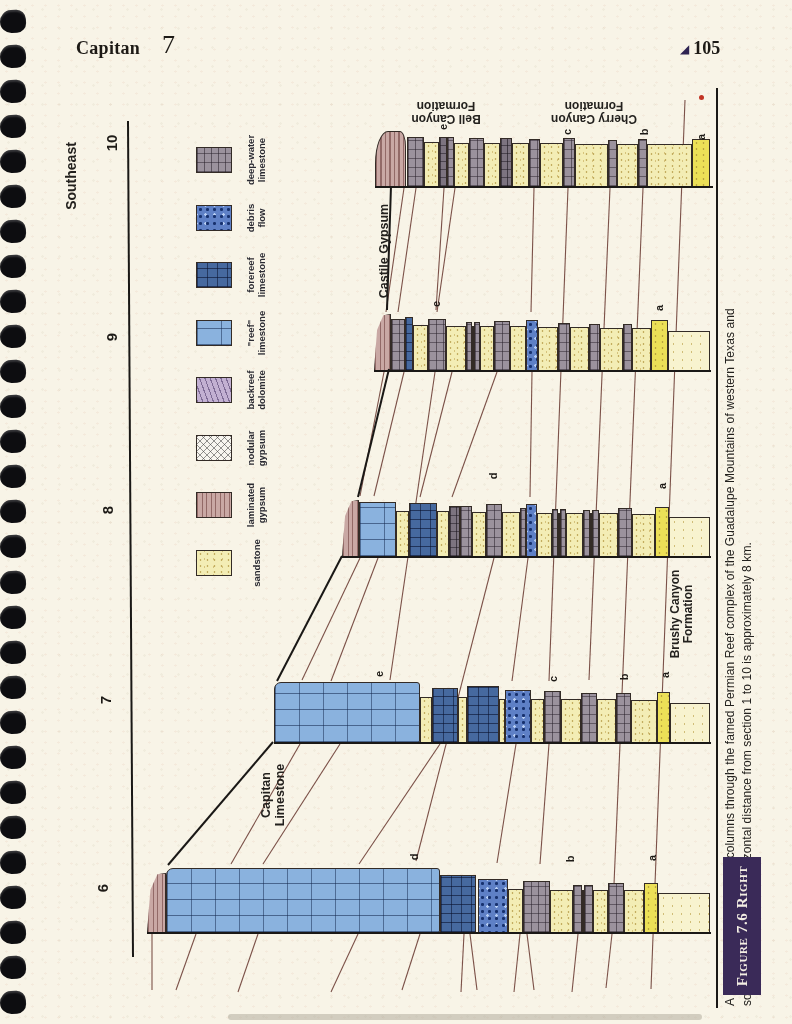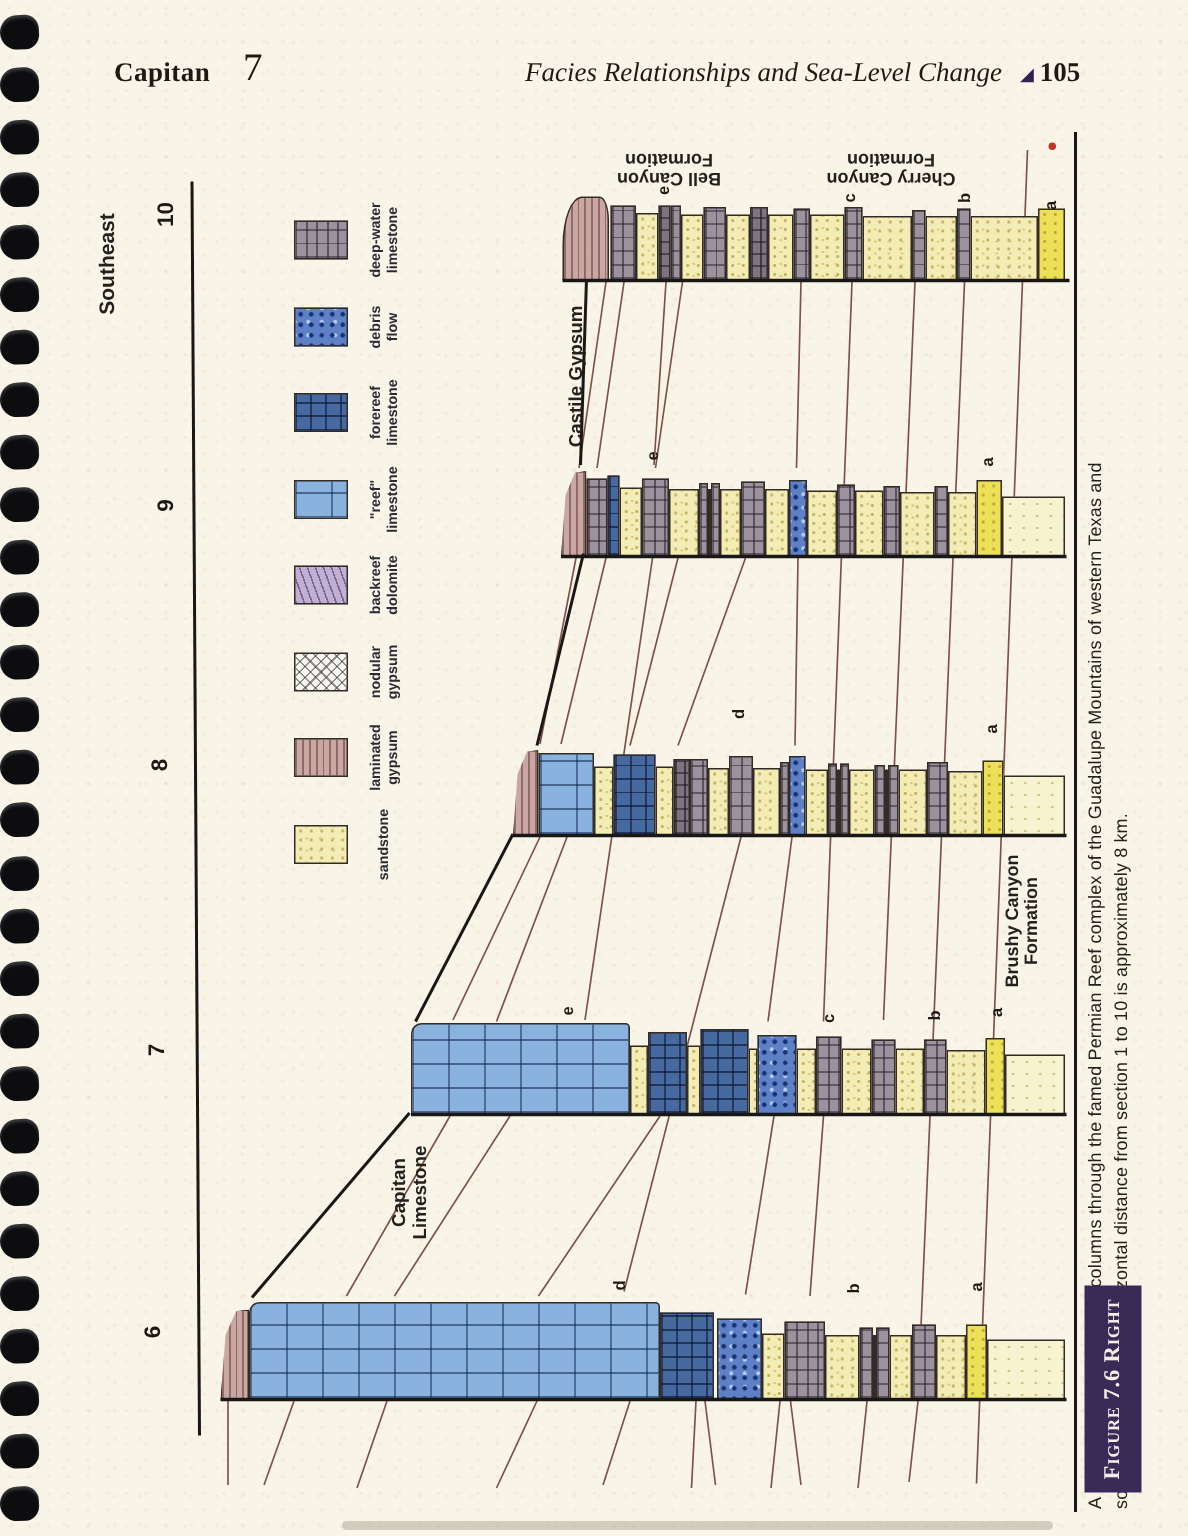--- a/index.html
+++ b/index.html
@@ -119,21 +119,20 @@
     <div class="loop"></div>
     <div class="loop"></div>
     <div class="loop"></div>
     <div class="loop"></div>
     <div class="loop"></div>
   </div>
 
 <div id="header">
   <span class="ex-label">Capitan</span>
   <span class="ex-num">7</span>
-  <span class="run-title">Facies Relationships and Sea-Level Change</span>
   <span class="pg-block">
     <span class="pg-tri">◢</span>
     <span class="pg-num">105</span>
   </span>
 </div>
 
 <div id="fig">
     <svg width="792" height="1024" style="position: absolute; left: 0px; top: 0px; z-index: 1; pointer-events: none;">
       <line x1="404" y1="188" x2="386" y2="312" stroke="#7b5148" stroke-width="1.1"></line>
       <line x1="416" y1="188" x2="398" y2="312" stroke="#7b5148" stroke-width="1.1"></line>

